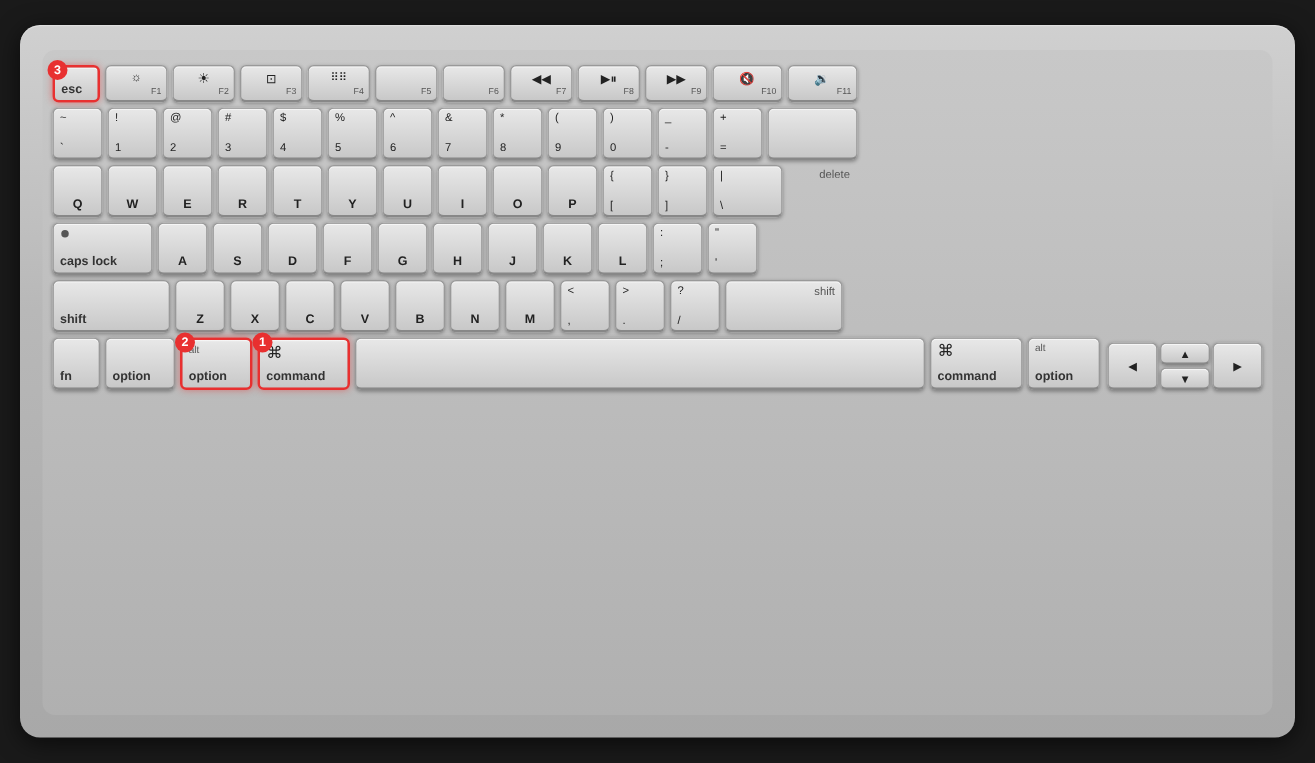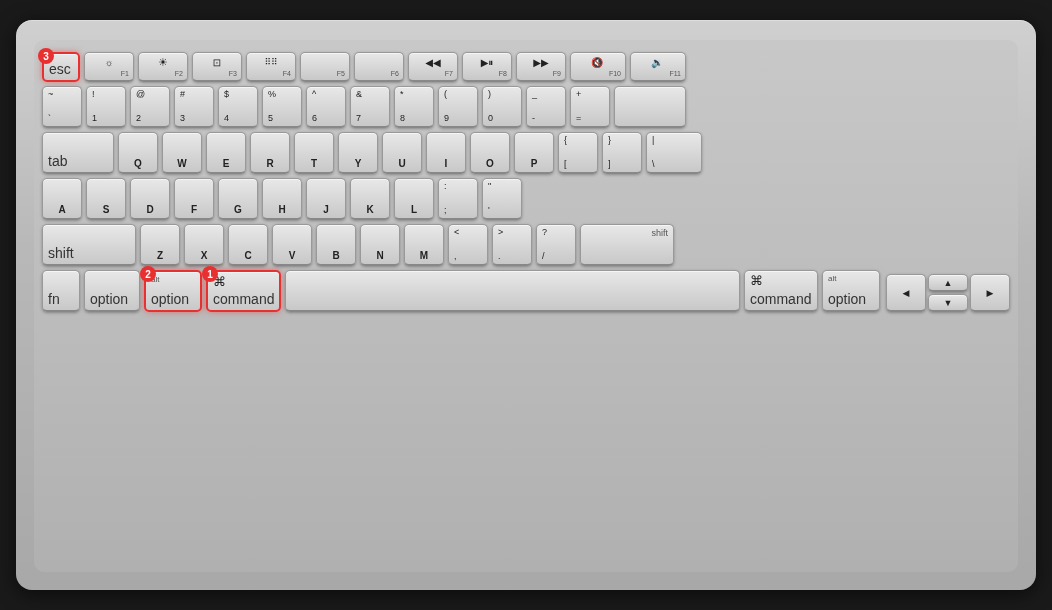--- a/index.html
+++ b/index.html
@@ -54,23 +54,23 @@
       font-size: 9px;
       color: #222;
       position: relative;
       cursor: pointer;
       min-height: 42px;
       min-width: 42px;
       flex-shrink: 0;
     }
 
     .key .bottom-label {
-      font-size: 14px;
+      font-size: 10px;
       color: #333;
-      font-weight: 400;
+      font-weight: 700;
     }
 
     .key .symbol-top {
       font-size: 9px;
       position: absolute;
       top: 2px;
       left: 5px;
     }
 
     .key .symbol-bottom {
@@ -255,23 +255,20 @@
       <div class="key key-small">
         <span class="symbol-top">+</span>
         <span class="symbol-bottom">=</span>
       </div>
       <div class="key key-delete">
         <span style="font-size:9px; position:absolute; top:3px; right:5px; color:#555;margin-top:44px;">delete</span>
       </div>
     </div>
 
     <div class="key-row">
-      <div class="key key-tab">
-        <span class="bottom-label">tab</span>
-      </div>
       <div class="key key-small">
         <span class="key-center-label">Q</span>
       </div>
       <div class="key key-small">
         <span class="key-center-label">W</span>
       </div>
       <div class="key key-small">
         <span class="key-center-label">E</span>
       </div>
       <div class="key key-small">
@@ -303,20 +300,24 @@
         <span class="symbol-top">}</span>
         <span class="symbol-bottom">]</span>
       </div>
       <div class="key" style="min-width:56px;">
         <span class="symbol-top">|</span>
         <span class="symbol-bottom">\</span>
       </div>
     </div>
 
     <div class="key-row">
+      <div class="key key-caps">
+        <span style="width:6px; height:6px; background:#555; border-radius:50%; position:absolute; top:5px; left:6px;"></span>
+        <span class="bottom-label">caps lock</span>
+      </div>
       <div class="key key-small">
         <span class="key-center-label">A</span>
       </div>
       <div class="key key-small">
         <span class="key-center-label">S</span>
       </div>
       <div class="key key-small">
         <span class="key-center-label">D</span>
       </div>
       <div class="key key-small">

